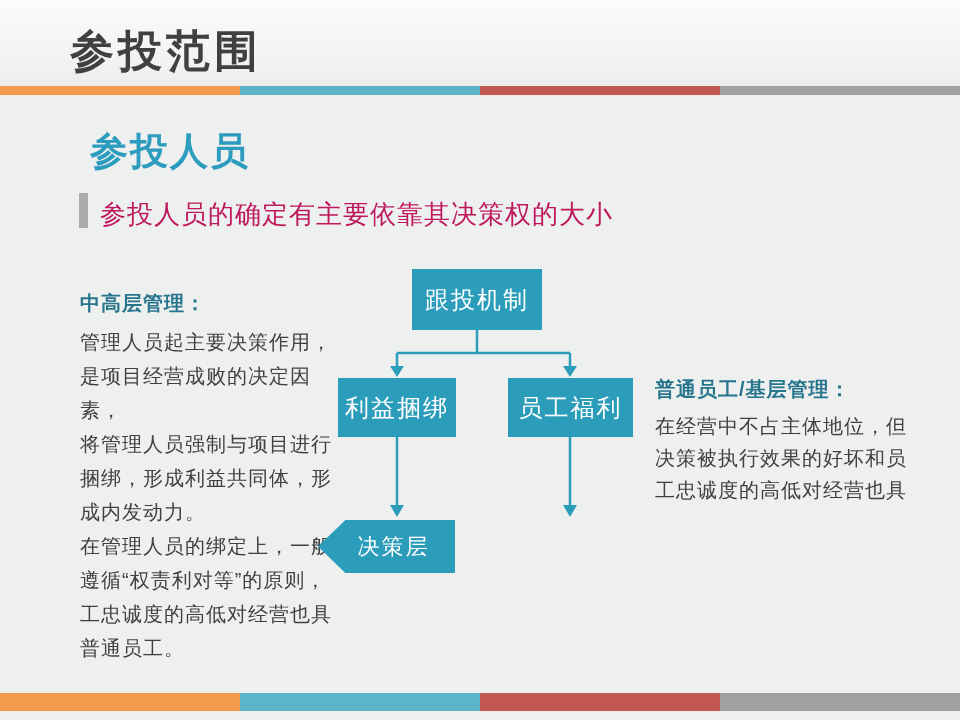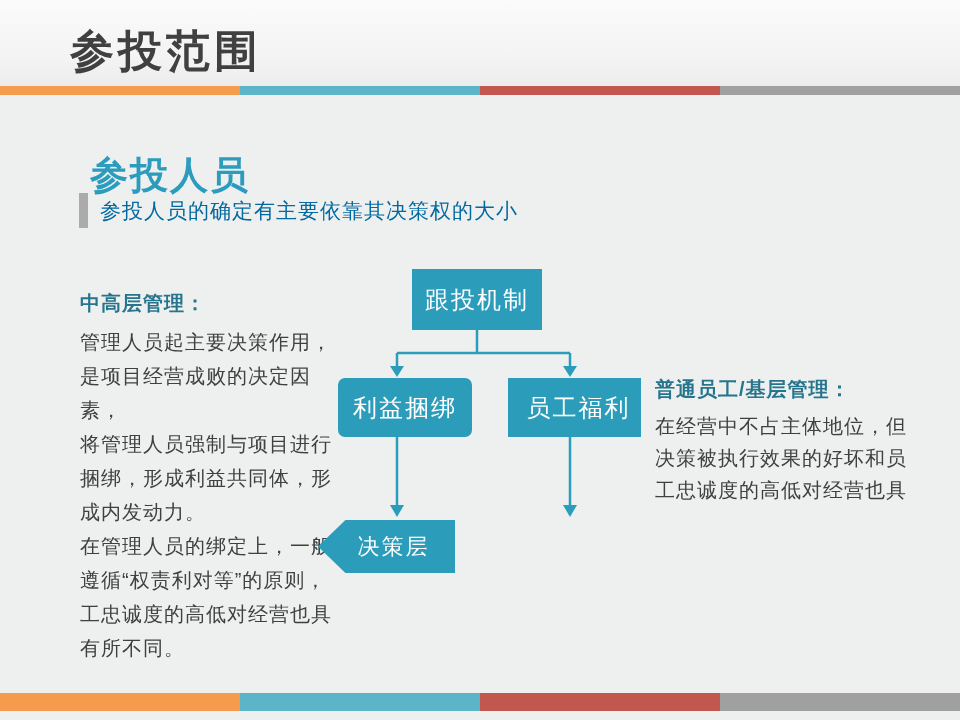--- a/index.html
+++ b/index.html
@@ -28,29 +28,29 @@
   .top-bar .bar-seg{top:86px;height:9px;}
   .bottom-bar .bar-seg{top:693px;height:18px;}
   .seg-orange{left:0;background:#f59b4d;}
   .seg-teal{left:240px;background:#5cb4c9;}
   .seg-red{left:480px;background:#c2574f;}
   .seg-gray{left:720px;background:#a0a0a0;}
 
   
   .section-heading{
     position:absolute;left:90px;top:126px;
-    font-size:38px;font-weight:700;color:#2b9cbd;letter-spacing:2px;margin-top:24px;
+    font-size:38px;font-weight:700;color:#2b9cbd;letter-spacing:2px;
   }
   .subtitle-row{position:absolute;left:79px;top:193px;height:35px;}
   .subtitle-bar{
     position:absolute;left:0;top:0;width:9px;height:35px;background:#ababab;
   }
   .subtitle-text{
     position:absolute;left:21px;top:4px;white-space:nowrap;
-    font-size:21px;color:#0369a1;letter-spacing:1px;font-family:Liberation Mono, monospace;
+    font-size:26px;color:#be185d;letter-spacing:1px;font-family:Liberation Mono, monospace;
   }
 
   
   .left-heading{
     position:absolute;left:80px;top:290px;
     font-size:20px;font-weight:700;color:#27758d;letter-spacing:1px;
   }
   .left-lines{
     position:absolute;left:80px;top:325px;width:270px;
     font-size:20px;line-height:34px;color:#404040;letter-spacing:1px;
@@ -66,22 +66,22 @@
     font-size:20px;line-height:32px;color:#404040;letter-spacing:1px;
   }
 
   
   .flow-box{
     position:absolute;background:#2b9dbb;color:#ffffff;
     display:flex;align-items:center;justify-content:center;
     font-size:24px;letter-spacing:2px;
   }
   .box-root{left:412px;top:269px;width:130px;height:61px;}
-  .box-left{left:338px;top:378px;width:134px;height:59px;border-radius:7px;}
-  .box-right{left:508px;top:378px;width:125px;height:59px;padding-left:8px;}
+  .box-left{left:338px;top:378px;width:118px;height:59px;}
+  .box-right{left:508px;top:378px;width:125px;height:59px;}
 
   .flow-pent{
     position:absolute;background:#2b9dbb;color:#ffffff;
     display:flex;align-items:center;justify-content:center;
     font-size:22px;letter-spacing:2px;
   }
   .pent-left{
     left:318px;top:520px;width:137px;height:53px;
     clip-path:polygon(0% 50%,20% 0%,100% 0%,100% 100%,20% 100%);
     padding-left:14px;box-sizing:border-box;
@@ -119,21 +119,21 @@
   <div class="left-heading">中高层管理：</div>
   <div class="left-lines">
     <div>管理人员起主要决策作用，</div>
     <div>是项目经营成败的决定因素，</div>
     <div>将管理人员强制与项目进行</div>
     <div>捆绑，形成利益共同体，形</div>
     <div>成内发动力。</div>
     <div>在管理人员的绑定上，一般</div>
     <div>遵循“权责利对等”的原则，</div>
     <div>工忠诚度的高低对经营也具</div>
-    <div>有所不同。</div>
+    <div>普通员工。</div>
   </div>
 
   <div class="right-heading">普通员工/基层管理：</div>
   <div class="right-lines">
     <div>在经营中不占主体地位，但</div>
     <div>决策被执行效果的好坏和员</div>
     <div>工忠诚度的高低对经营也具</div>
   </div>
 
   <svg class="connectors" viewBox="0 0 960 720" xmlns="http://www.w3.org/2000/svg">

